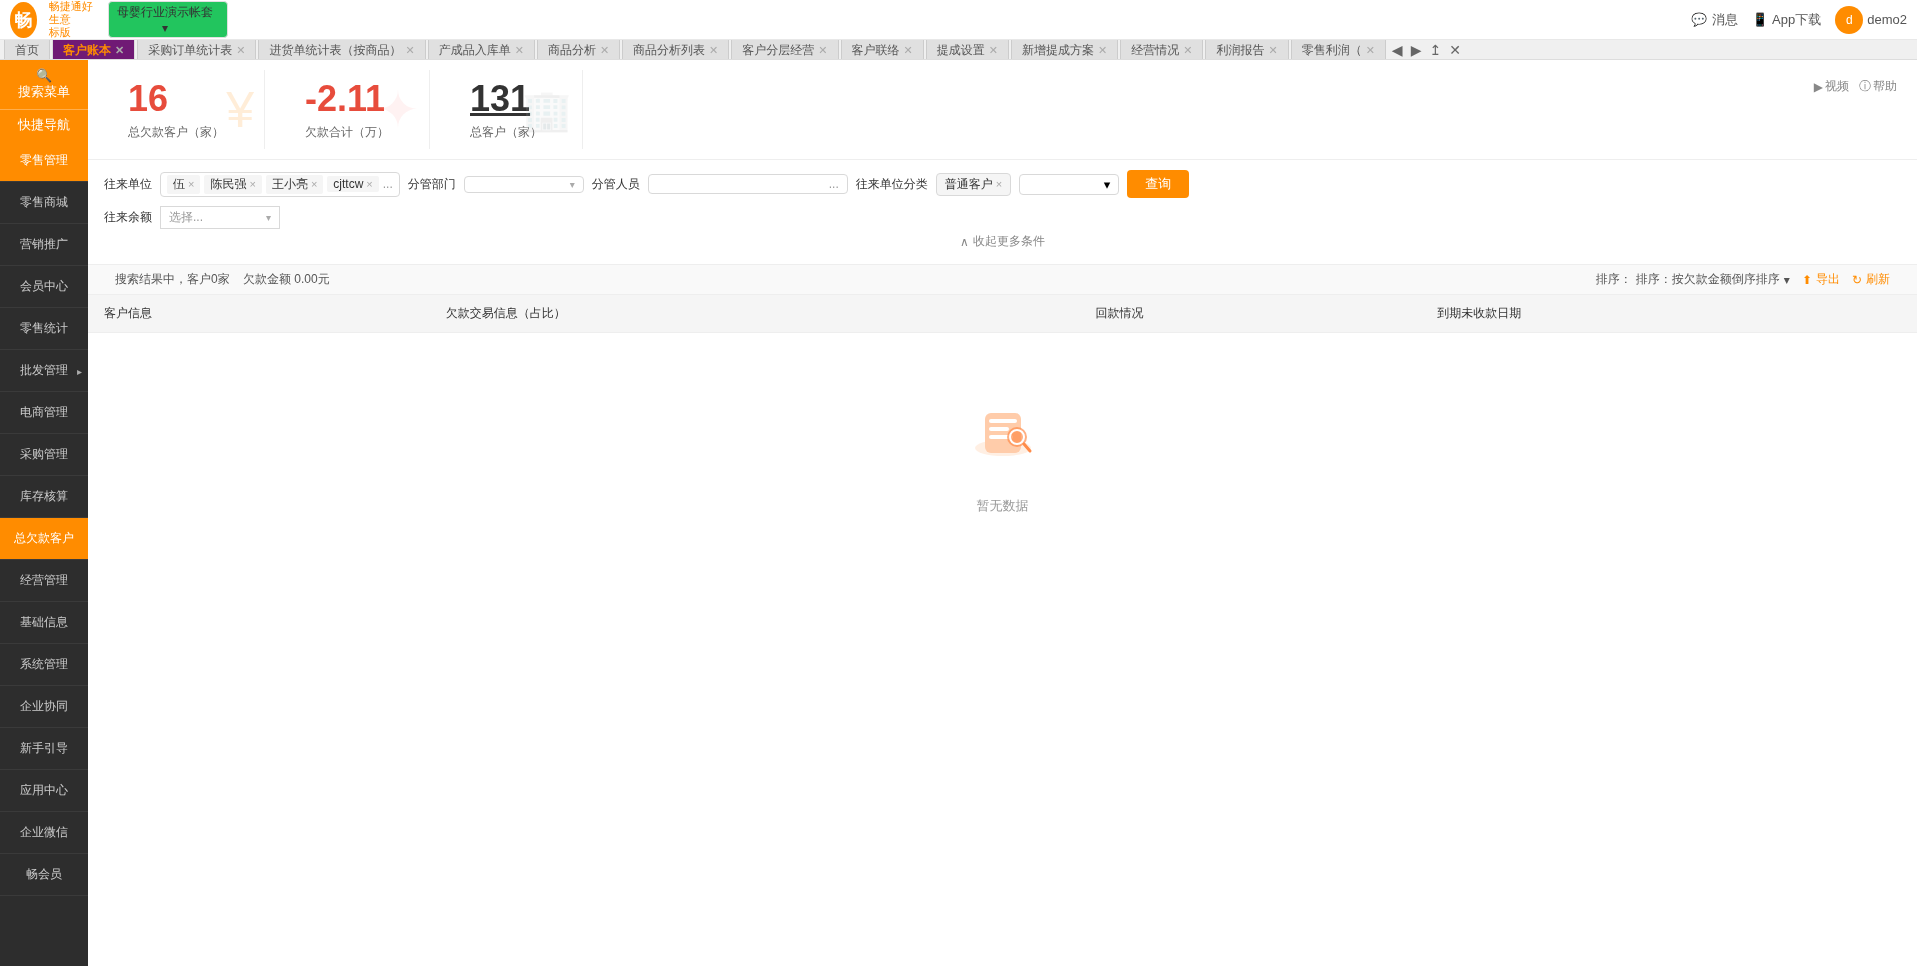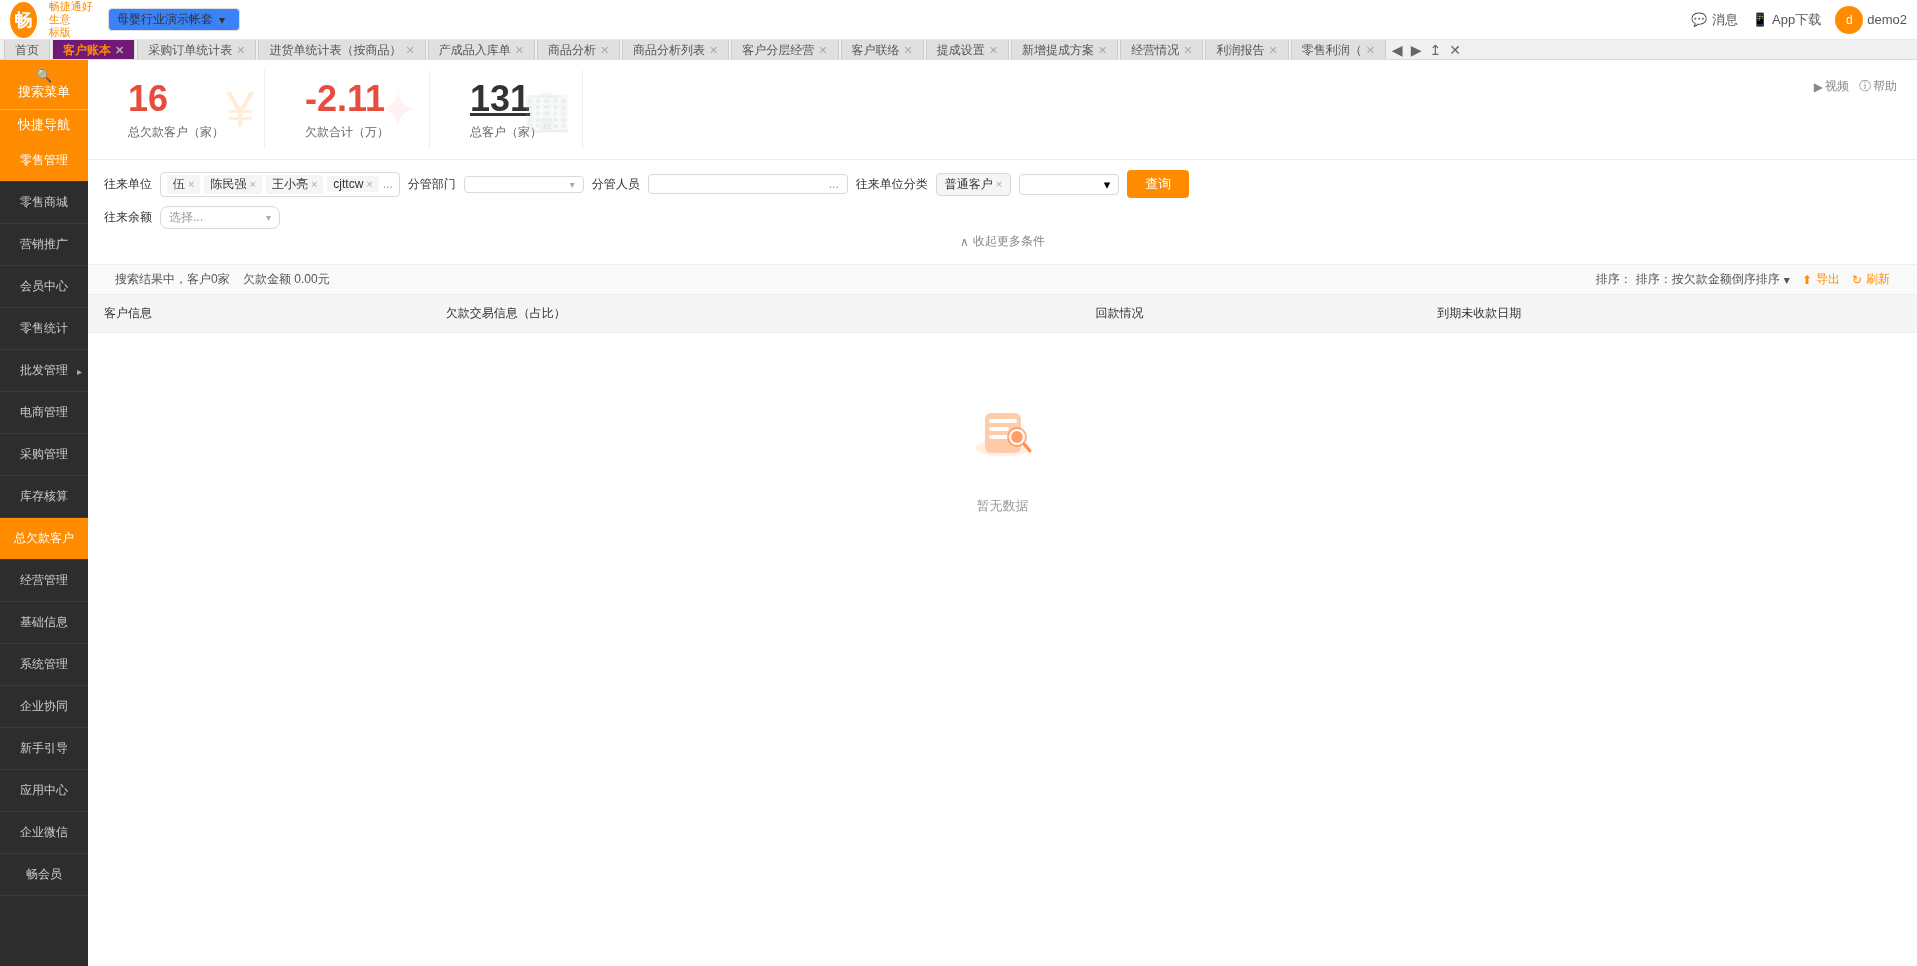--- a/index.html
+++ b/index.html
@@ -6,21 +6,21 @@
     body { font-family: "Microsoft YaHei", Arial, sans-serif; font-size: 13px; background: #f5f5f5; display: flex; flex-direction: column; height: 100vh; overflow: hidden; }
 
     
     .top-bar {
       display: flex; align-items: center; background: #fff; height: 40px;
       padding: 0 10px; border-bottom: 1px solid #e8e8e8; flex-shrink: 0;
     }
     .logo-area { display: flex; align-items: center; width: 88px; flex-shrink: 0; }
     .logo-icon { width: 36px; height: 36px; background: #ff8c00; border-radius: 50%; display: flex; align-items: center; justify-content: center; color: #fff; font-size: 18px; font-weight: bold; }
     .logo-text { font-size: 11px; color: #ff8c00; margin-left: 12px; line-height: 1.2; }
-    .company-selector { display: flex; align-items: center; background: #3b82f6; border: 1px solid #e0e0e0; border-radius: 4px; padding: 2px 8px; cursor: pointer; font-size: 12px; color: #333; margin-left: 10px; }
+    .company-selector { display: flex; align-items: center; background: #22c55e; border: 1px solid #e0e0e0; border-radius: 4px; padding: 2px 8px; cursor: pointer; font-size: 12px; color: #333; margin-left: 10px; flex-direction: column; }
     .company-selector span { margin-right: 6px; }
     .top-right { margin-left: auto; display: flex; align-items: center; gap: 14px; font-size: 13px; color: #555; }
     .top-right-item { display: flex; align-items: center; gap: 4px; cursor: pointer; }
     .avatar { width: 28px; height: 28px; border-radius: 50%; background: #ff8c00; display: flex; align-items: center; justify-content: center; color: #fff; font-size: 12px; }
 
     
     .tab-bar {
       display: flex; align-items: center; background: #f0f0f0; height: 20px;
       padding: 0 4px; border-bottom: 1px solid #ddd; flex-shrink: 0; overflow: hidden;
     }
@@ -96,21 +96,21 @@
     .filter-manager-group { display: flex; align-items: center; border: 1px solid #d9d9d9; border-radius: 4px; padding: 2px 8px; background: #fff; min-width: 200px; cursor: pointer; }
     .filter-manager-group .sel-label { font-size: 12px; color: #999; flex: 1; }
     .filter-more-btn { color: #999; cursor: pointer; font-size: 12px; }
     .customer-tag { display: flex; align-items: center; background: #f5f5f5; border: 1px solid #d9d9d9; border-radius: 4px; padding: 2px 8px; }
     .customer-tag span { font-size: 12px; color: #333; }
     .customer-tag .tag-close { margin-left: 3px; color: #aaa; cursor: pointer; font-size: 11px; }
     .customer-tag-select { display: flex; align-items: center; border: 1px solid #d9d9d9; border-radius: 4px; padding: 2px 8px; background: #fff; min-width: 100px; cursor: pointer; }
     .query-btn { background: #ff8c00; color: #fff; border: none; border-radius: 4px; padding: 5px 18px; font-size: 13px; cursor: pointer; }
 
     .filter-row2 { display: flex; align-items: center; gap: 8px; }
-    .balance-select { display: flex; align-items: center; border: 1px solid #d9d9d9; border-radius: 8px; padding: 2px 8px; background: #fff; min-width: 120px; cursor: pointer; }
+    .balance-select { display: flex; align-items: center; border: 1px solid #d9d9d9; border-radius: 0; padding: 2px 8px; background: #fff; min-width: 120px; cursor: pointer; }
     .balance-select .sel-label { font-size: 12px; color: #999; flex: 1; }
     .balance-select .sel-arrow { font-size: 10px; color: #aaa; }
 
     .collapse-more { display: flex; align-items: center; justify-content: center; padding: 4px; cursor: pointer; font-size: 12px; color: #888; gap: 4px; }
 
     
     .results-bar {
       background: #f9f9f9; padding: 6px 27px; border-bottom: 1px solid #eee;
       display: flex; align-items: center; justify-content: space-between; flex-shrink: 0;
     }

